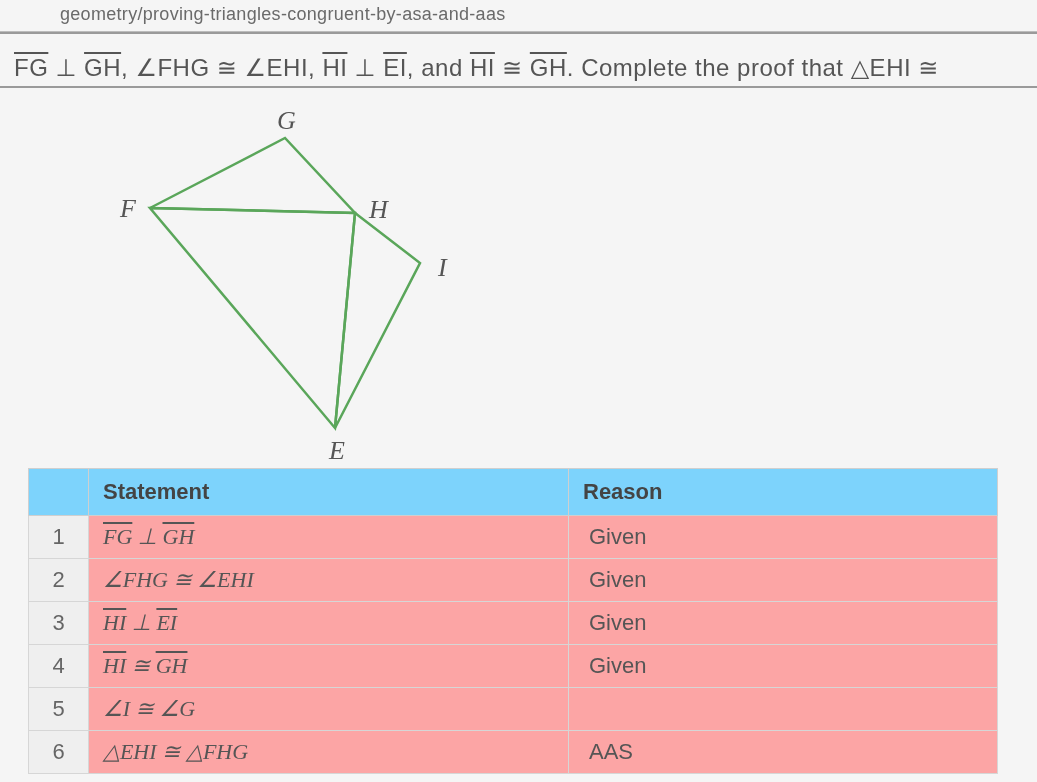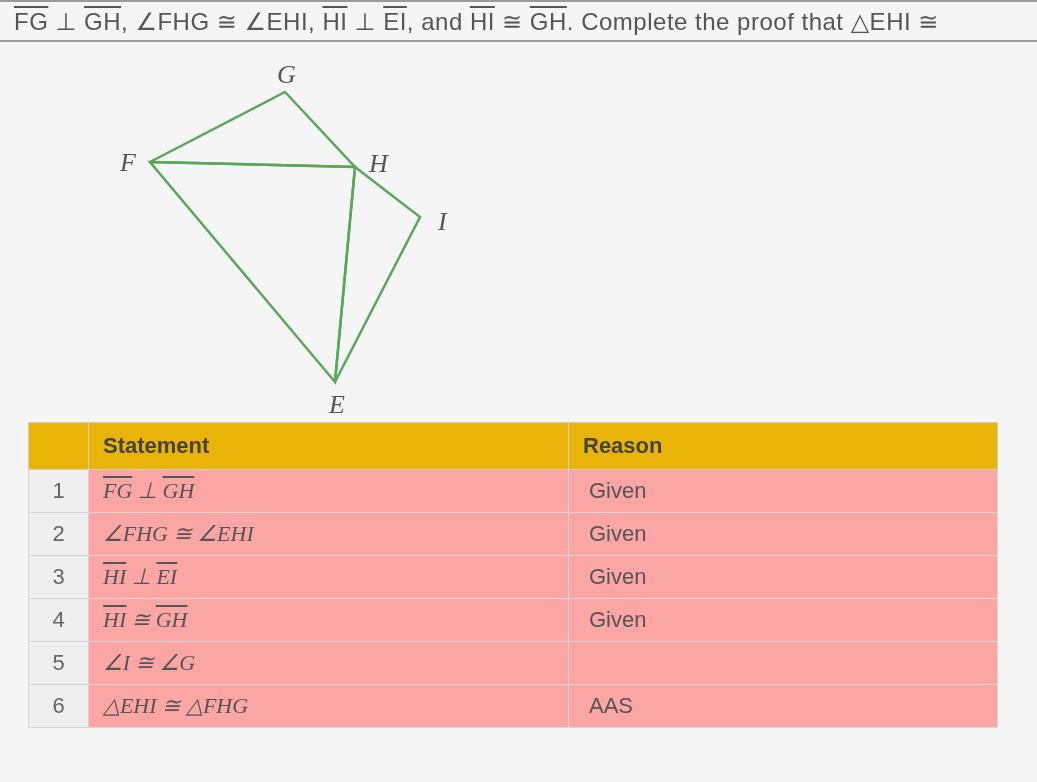--- a/index.html
+++ b/index.html
@@ -21,21 +21,21 @@
     .url-bar {
       font-size: 18px;
       color: #6a6a6a;
       padding: 4px 10px 6px 60px;
       border-bottom: 1px solid #bcbcbc;
       letter-spacing: 0.3px;
     }
     .problem-text {
       font-size: 24px;
       color: #555;
-      padding: 6px 10px 4px 14px;
+      padding: 20px 10px 4px 14px;
       border-top: 2px solid #9a9a9a;
       border-bottom: 2px solid #9a9a9a;
       white-space: nowrap;
       letter-spacing: 0.5px;
     }
     .problem-text .ov { text-decoration: overline; }
     .diagram-wrap {
       position: relative;
       width: 420px;
       height: 360px;
@@ -51,21 +51,21 @@
     }
     .proof-table {
       border-collapse: collapse;
       width: 970px;
       margin-left: 28px;
       font-size: 22px;
       color: #555;
     }
     .proof-table th {
       text-align: left;
-      background: #eab308;
+      background: #7dd3fc;
       border: 1px solid #cfcfcf;
       padding: 10px 14px;
       font-weight: bold;
       color: #444;
     }
     .proof-table td {
       border: 1px solid #d6d6d6;
       padding: 8px 14px;
       background: #fca5a5;
       vertical-align: middle;
@@ -81,20 +81,21 @@
     .ov { text-decoration: overline; }
     .reason-blank {
       min-height: 34px;
       background: #fafafa;
     }
   </style>
 </head>
 <body>
 <div class="page">
 
+<div class="url-bar">geometry/proving-triangles-congruent-by-asa-and-aas</div>
 
 <div class="problem-text">
   <span class="ov">FG</span> ⊥ <span class="ov">GH</span>, ∠FHG ≅ ∠EHI, <span class="ov">HI</span> ⊥ <span class="ov">EI</span>, and <span class="ov">HI</span> ≅ <span class="ov">GH</span>. Complete the proof that △EHI ≅
 </div>
 
 <div class="diagram-wrap">
   <svg width="420" height="360">
     <g stroke="#5aa65a" stroke-width="2.5" fill="none">
       <polygon id="poly-FGH" points="60,110 195,40 265,115"></polygon>
       <polygon id="poly-FHE" points="60,110 265,115 245,330"></polygon>

